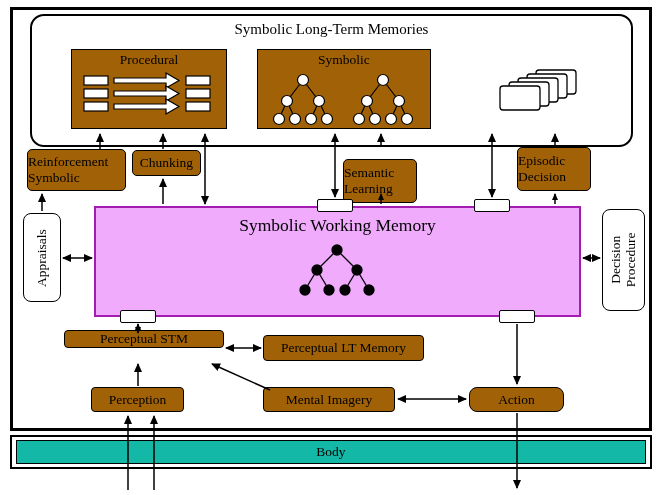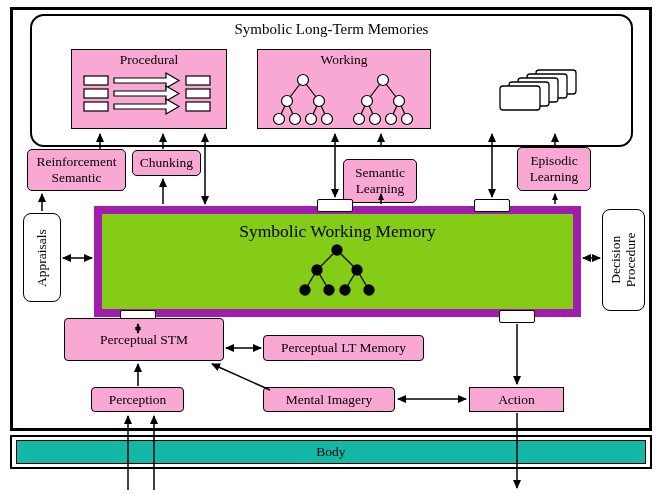--- a/index.html
+++ b/index.html
@@ -2,26 +2,26 @@
 <html><head>
 <meta charset="utf-8">
 <style>
   html,body{margin:0;padding:0;background:#fff;}
   .canvas{position:relative;width:663px;height:495px;background:#ffffff;
           font-family:"Liberation Serif", serif;color:#000;overflow:hidden;}
   .abs{position:absolute;box-sizing:border-box;}
   .frame{border:3px solid #000;background:transparent;}
   .ltm-container{border:2.5px solid #000;border-radius:14px;background:#fff;}
   .title{width:100%;text-align:center;}
-  .box{border:1.5px solid #000;background:#f9a8d4;display:flex;align-items:center;
-       justify-content:center;text-align:center;font-size:13.5px;line-height:1.15;
+  .box{border:1.5px solid #000;background:#a16207;display:flex;align-items:center;
+       justify-content:center;text-align:left;font-size:13.5px;line-height:1.15;
        border-radius:5px;}
   .sq{border-radius:0;align-items:flex-start;padding-top:2px;}
   .tab{border:1.3px solid #000;background:#fff;border-radius:2px;}
-  .wm{border:8px solid #a21caf;background:#84cc16;border-radius:0;}
+  .wm{border:2px solid #a21caf;background:#f0abfc;border-radius:0;}
   .wm-title{position:absolute;top:7px;left:0;width:100%;text-align:center;font-size:17.5px;}
   .vbox{border:1.5px solid #000;background:#fff;border-radius:8px;display:flex;
         align-items:center;justify-content:center;}
   .vtext{transform:rotate(-90deg);white-space:nowrap;font-size:13.5px;}
   .vtext2{transform:rotate(-90deg);width:74px;text-align:center;font-size:13.5px;line-height:1.1;}
   .body-inner{border:1.4px solid #000;background:#14b8a6;display:flex;align-items:center;
         justify-content:center;font-size:13.5px;}
   svg.overlay{position:absolute;left:0;top:0;pointer-events:none;}
   .ltm-title-text{font-size:15px;}
 </style>
@@ -33,65 +33,65 @@
   <div class="abs frame" style="left:10px;top:7px;width:642px;height:424px;"></div>
 
   <div class="abs ltm-container" style="left:30px;top:14px;width:603px;height:133px;">
     <div class="title ltm-title-text" style="position:absolute;top:5px;">Symbolic Long-Term Memories</div>
   </div>
 
   <div class="abs box sq" style="left:71px;top:49px;width:156px;height:80px;">
     <span>Procedural</span>
   </div>
   <div class="abs box sq" style="left:257px;top:49px;width:174px;height:80px;">
-    <span>Working</span>
+    <span>Symbolic</span>
   </div>
 
   <div class="abs box" style="left:27px;top:149px;width:99px;height:42px;">
-    <span>Reinforcement Semantic</span>
+    <span>Reinforcement Symbolic</span>
   </div>
   <div class="abs box" style="left:132px;top:150px;width:69px;height:26px;">
     <span>Chunking</span>
   </div>
   <div class="abs box" style="left:343px;top:147px;width:74px;height:44px;margin-top:12px;">
     <span>Semantic Learning</span>
   </div>
   <div class="abs box" style="left:517px;top:147px;width:74px;height:44px;">
-    <span>Episodic Learning</span>
+    <span>Episodic Decision</span>
   </div>
 
   <div class="abs wm" style="left:94px;top:206px;width:487px;height:111px;">
     <div class="wm-title">Symbolic Working Memory</div>
   </div>
 
   <div class="abs tab" style="left:317px;top:199px;width:36px;height:13px;"></div>
   <div class="abs tab" style="left:474px;top:199px;width:36px;height:13px;"></div>
   <div class="abs tab" style="left:120px;top:310px;width:36px;height:13px;"></div>
   <div class="abs tab" style="left:499px;top:310px;width:36px;height:13px;"></div>
 
   <div class="abs vbox" style="left:23px;top:213px;width:38px;height:89px;">
     <span class="vtext">Appraisals</span>
   </div>
   <div class="abs vbox" style="left:602px;top:209px;width:43px;height:102px;">
     <span class="vtext2">Decision Procedure</span>
   </div>
 
-  <div class="abs box" style="left:64px;top:318px;width:160px;height:43px;border-radius:4px;">
+  <div class="abs box" style="left:64px;top:330px;width:160px;height:18px;border-radius:4px;">
     <span>Perceptual STM</span>
   </div>
   <div class="abs box" style="left:263px;top:335px;width:161px;height:26px;border-radius:4px;">
     <span>Perceptual LT Memory</span>
   </div>
   <div class="abs box" style="left:91px;top:387px;width:93px;height:25px;border-radius:4px;">
     <span>Perception</span>
   </div>
   <div class="abs box" style="left:263px;top:387px;width:132px;height:25px;border-radius:4px;">
     <span>Mental Imagery</span>
   </div>
-  <div class="abs box" style="left:469px;top:387px;width:95px;height:25px;border-radius:0;">
+  <div class="abs box" style="left:469px;top:387px;width:95px;height:25px;border-radius:8px;">
     <span>Action</span>
   </div>
 
   <div class="abs frame" style="left:10px;top:435px;width:642px;height:34px;border-width:2px;"></div>
   <div class="abs body-inner" style="left:16px;top:440px;width:630px;height:24px;">
     <span>Body</span>
   </div>
 
   <svg class="overlay" width="663" height="495" viewBox="0 0 663 495">
     <defs>

